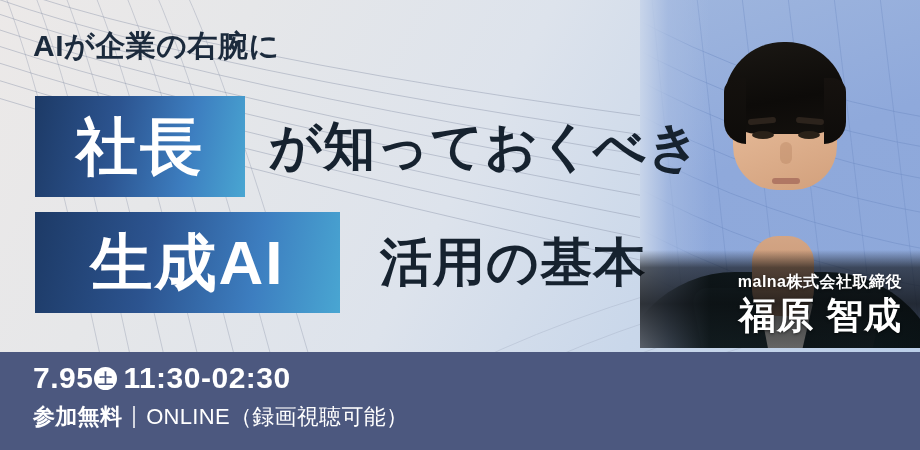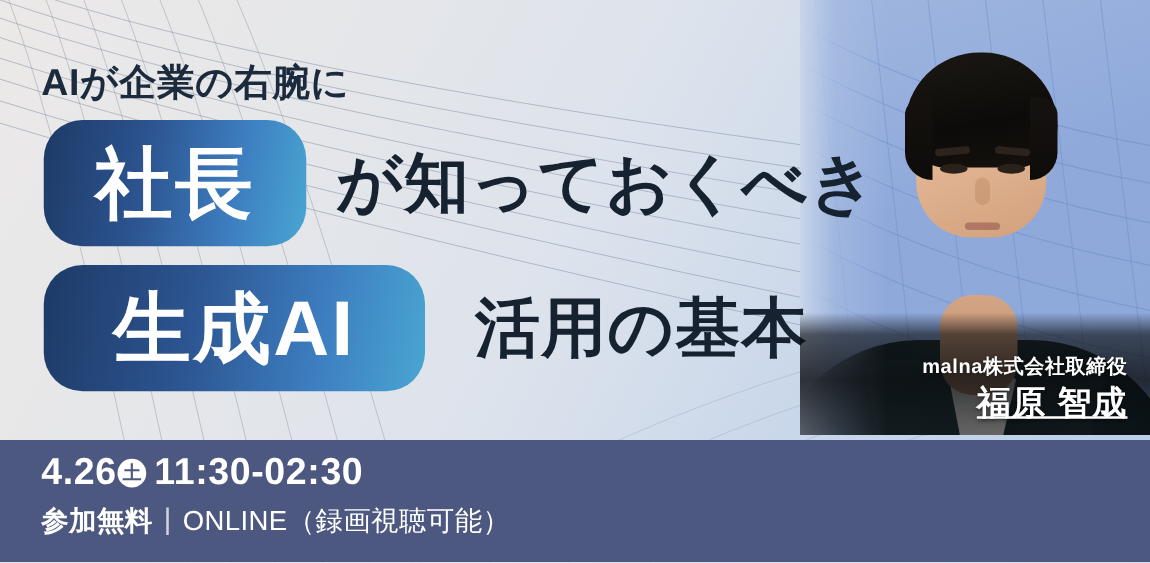--- a/index.html
+++ b/index.html
@@ -165,61 +165,58 @@
     color: #ffffff;
   }
   .speaker-role {
     font-size: 16px;
     font-weight: 700;
     letter-spacing: 0.5px;
     line-height: 1.25;
     text-shadow: 0 1px 3px rgba(0,0,0,0.55);
   }
   .speaker-name {
-    font-size: 27px;
+    font-size: 37px;
     font-weight: 700;
     letter-spacing: 1px;
     line-height: 1.2;
     margin-top: 2px;
     text-shadow: 0 1px 3px rgba(0,0,0,0.55);
-    text-decoration: underline;
   }
 
   
   .kicker {
     position: absolute;
     left: 33px;
     top: 26px;
     font-size: 30px;
     font-weight: 700;
     color: #1b2a3c;
     letter-spacing: 0.5px;
     z-index: 4;
-    margin-top: 20px;
   }
 
   .line {
     position: absolute;
     display: flex;
     align-items: center;
     z-index: 4;
   }
   .line1 { left: 35px; top: 96px; }
   .line2 { left: 35px; top: 212px; }
 
   .badge {
     display: flex;
     align-items: center;
     justify-content: center;
     height: 101px;
     background: linear-gradient(100deg, #1d3a66 0%, #2c5490 38%, #3d7ec0 72%, #49a6d2 100%);
     color: #ffffff;
     font-weight: 700;
     letter-spacing: 2px;
-    border-radius: 31px;
   }
   .badge-1 { width: 210px; font-size: 62px; }
   .badge-2 { width: 305px; font-size: 62px; }
 
   .tail {
     font-size: 52px;
     font-weight: 700;
     color: #16222f;
     margin-left: 24px;
     letter-spacing: 1px;
@@ -375,21 +372,21 @@
   </div>
 
   <div class="line line2">
     <div class="badge badge-2">生成AI</div>
     <div class="tail tail-2">活用の基本</div>
   </div>
 
   <div class="info-bar">
     <div class="info-inner">
       <div class="info-date">
-        <span>4.26</span>
+        <span>7.95</span>
         <span class="day-badge">土</span>
         <span>11:30-02:30</span>
       </div>
       <div class="info-sub">
         <span>参加無料</span>
         <span class="sub-sep"></span>
         <span class="sub-online">ONLINE（録画視聴可能）</span>
       </div>
     </div>
   </div>

